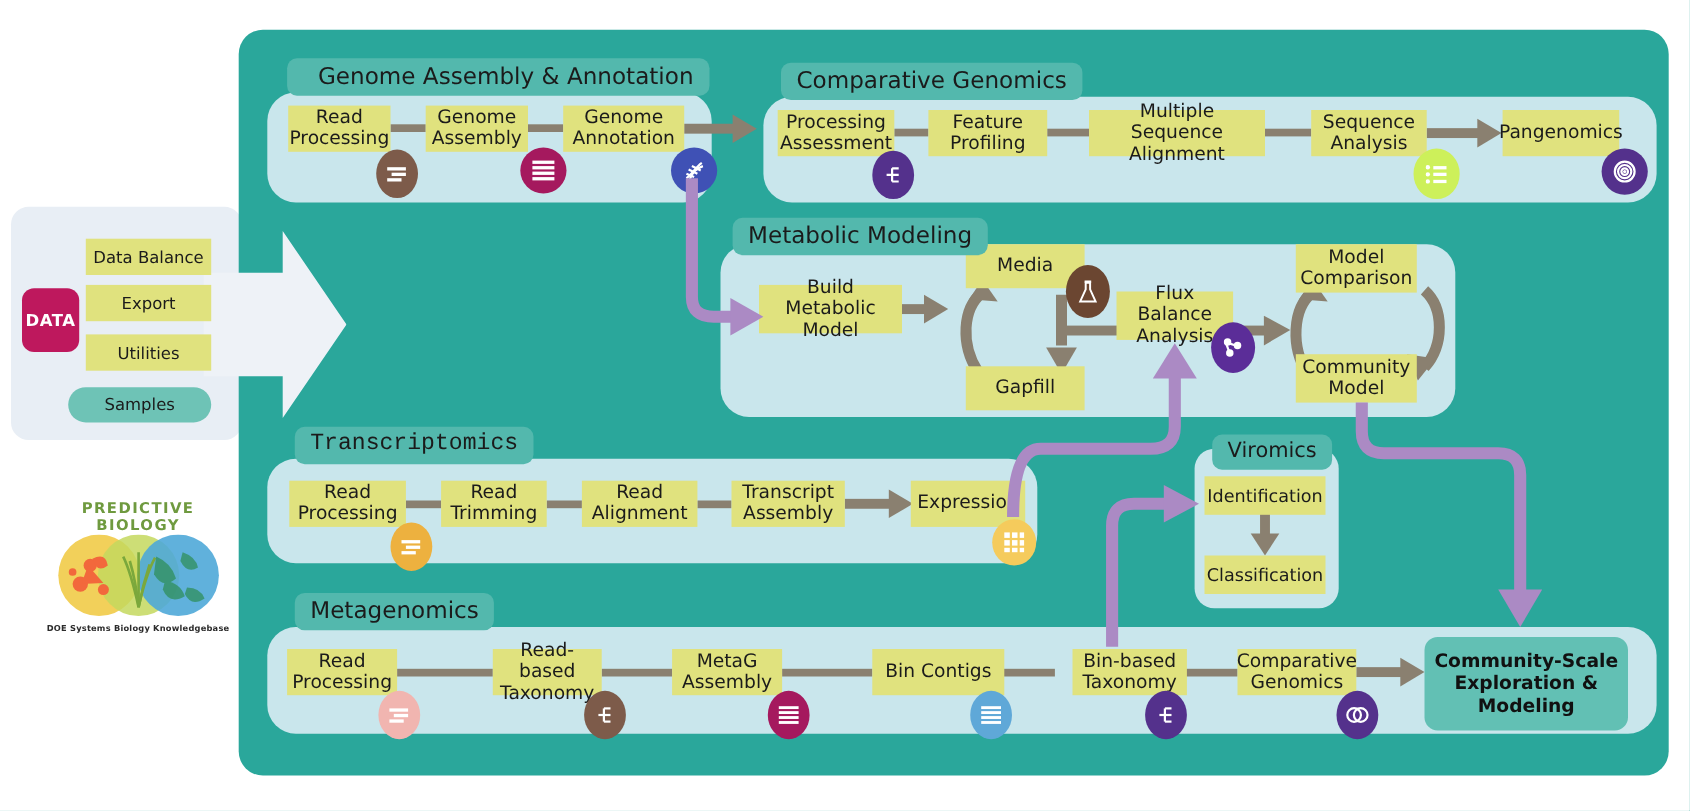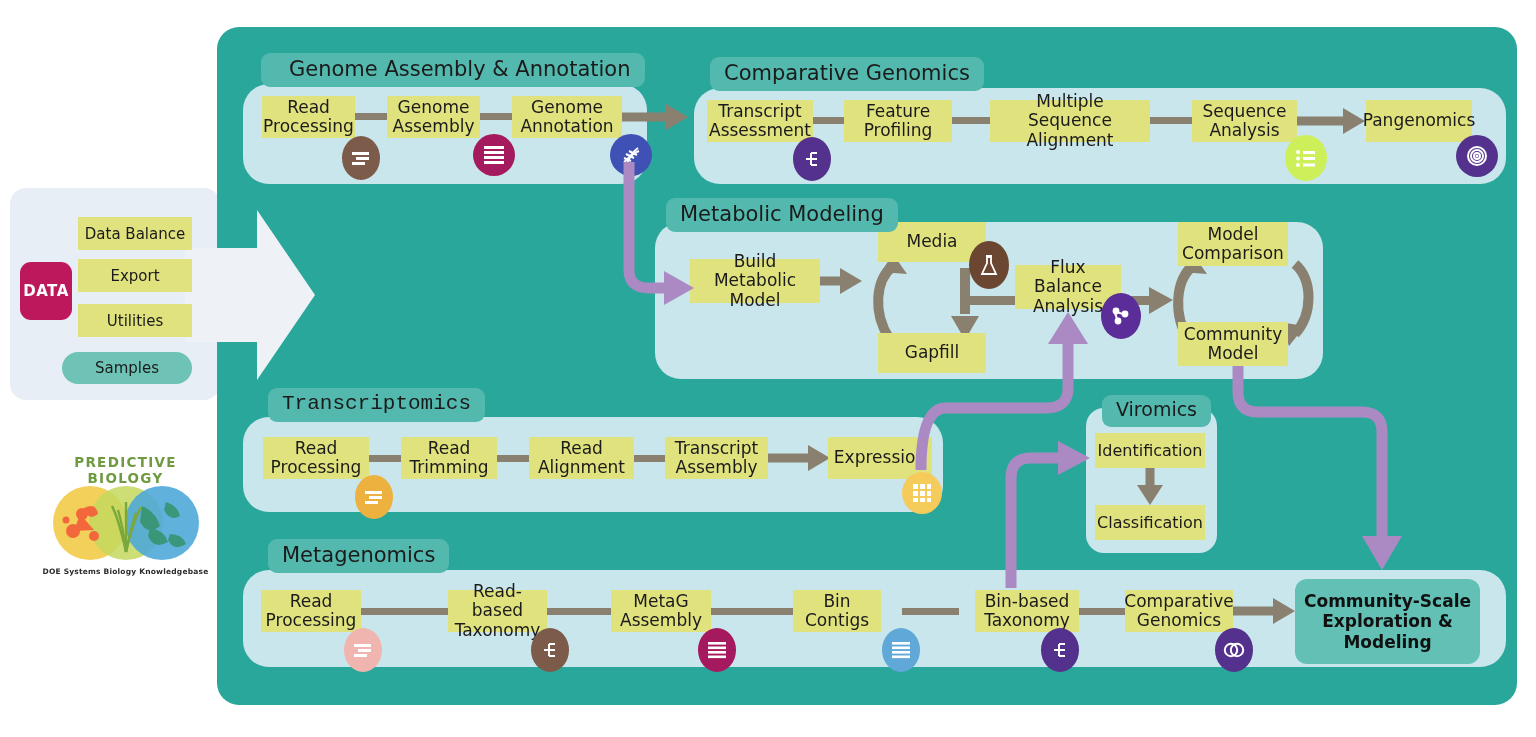--- a/index.html
+++ b/index.html
@@ -166,21 +166,21 @@
         <path d="M6,10 L14,14"></path>
         <path d="M9,7 L17,11"></path>
         <path d="M4,14 L11,17"></path>
       </g>
     </svg>
 </div>
 
 <div class="panel" style="left:694px;top:88px;width:812px;height:96px;"></div>
 <div class="pill" style="left:710px;top:57px;">Comparative Genomics</div>
 
-<div class="step" style="left:707px;top:100px;width:106px;height:42px;">Transcript Assessment</div>
+<div class="step" style="left:707px;top:100px;width:106px;height:42px;">Processing Assessment</div>
 <div class="bar" style="left:813px;top:117px;width:31px;"></div>
 <div class="step" style="left:844px;top:100px;width:108px;height:42px;">Feature Profiling</div>
 <div class="bar" style="left:952px;top:117px;width:38px;"></div>
 <div class="step" style="left:990px;top:100px;width:160px;height:42px;">Multiple Sequence Alignment</div>
 <div class="bar" style="left:1150px;top:117px;width:42px;"></div>
 <div class="step" style="left:1192px;top:100px;width:105px;height:42px;">Sequence Analysis</div>
 <div class="garrow" style="left:1297px;top:108px;width:68px;height:26px;">
   <div class="shaft" style="width:48px;"></div>
     <div class="head"></div>
 </div>
@@ -325,21 +325,21 @@
 
 <div class="panel" style="left:243px;top:570px;width:1263px;height:97px;"></div>
 <div class="pill" style="left:268px;top:539px;">Metagenomics</div>
 
 <div class="step" style="left:261px;top:590px;width:100px;height:42px;">Read Processing</div>
 <div class="bar" style="left:361px;top:608px;width:87px;"></div>
 <div class="step" style="left:448px;top:590px;width:99px;height:42px;">Read-based Taxonomy</div>
 <div class="bar" style="left:547px;top:608px;width:64px;"></div>
 <div class="step" style="left:611px;top:590px;width:100px;height:42px;">MetaG Assembly</div>
 <div class="bar" style="left:711px;top:608px;width:82px;"></div>
-<div class="step" style="left:793px;top:590px;width:88px;height:42px;">Bin Contigs</div>
+<div class="step" style="left:793px;top:590px;width:120px;height:42px;">Bin Contigs</div>
 <div class="bar" style="left:902px;top:608px;width:57px;"></div>
 <div class="step" style="left:959px;top:590px;width:104px;height:42px;margin-left:16px;">Bin-based Taxonomy</div>
 <div class="bar" style="left:1063px;top:608px;width:62px;"></div>
 <div class="step" style="left:1125px;top:590px;width:108px;height:42px;">Comparative Genomics</div>
 <div class="garrow" style="left:1233px;top:598px;width:62px;height:26px;">
   <div class="shaft" style="width:42px;"></div>
     <div class="head"></div>
 </div>
 
 <div class="badge" style="left:344px;top:628px;background:#f1b5b0;">

